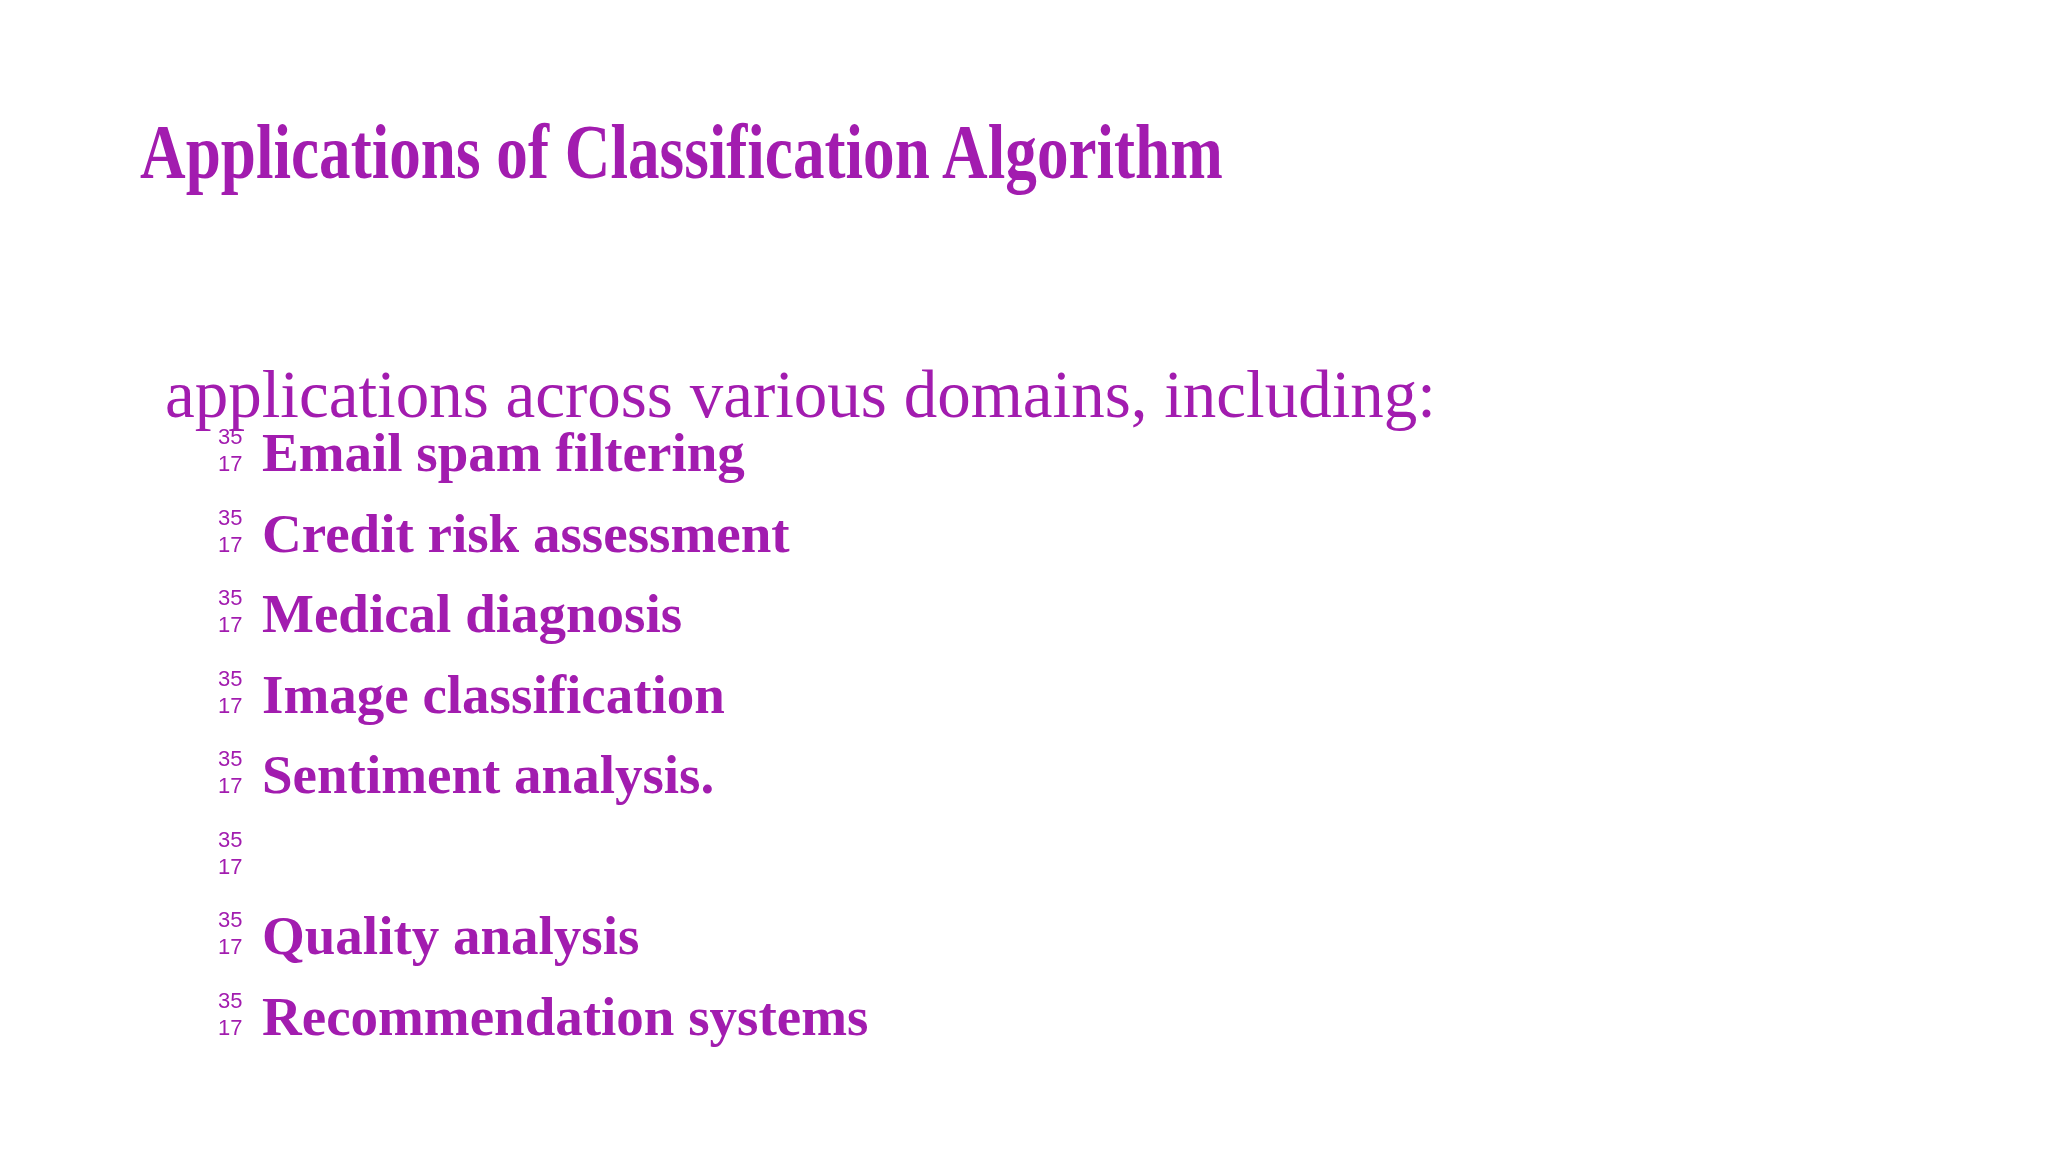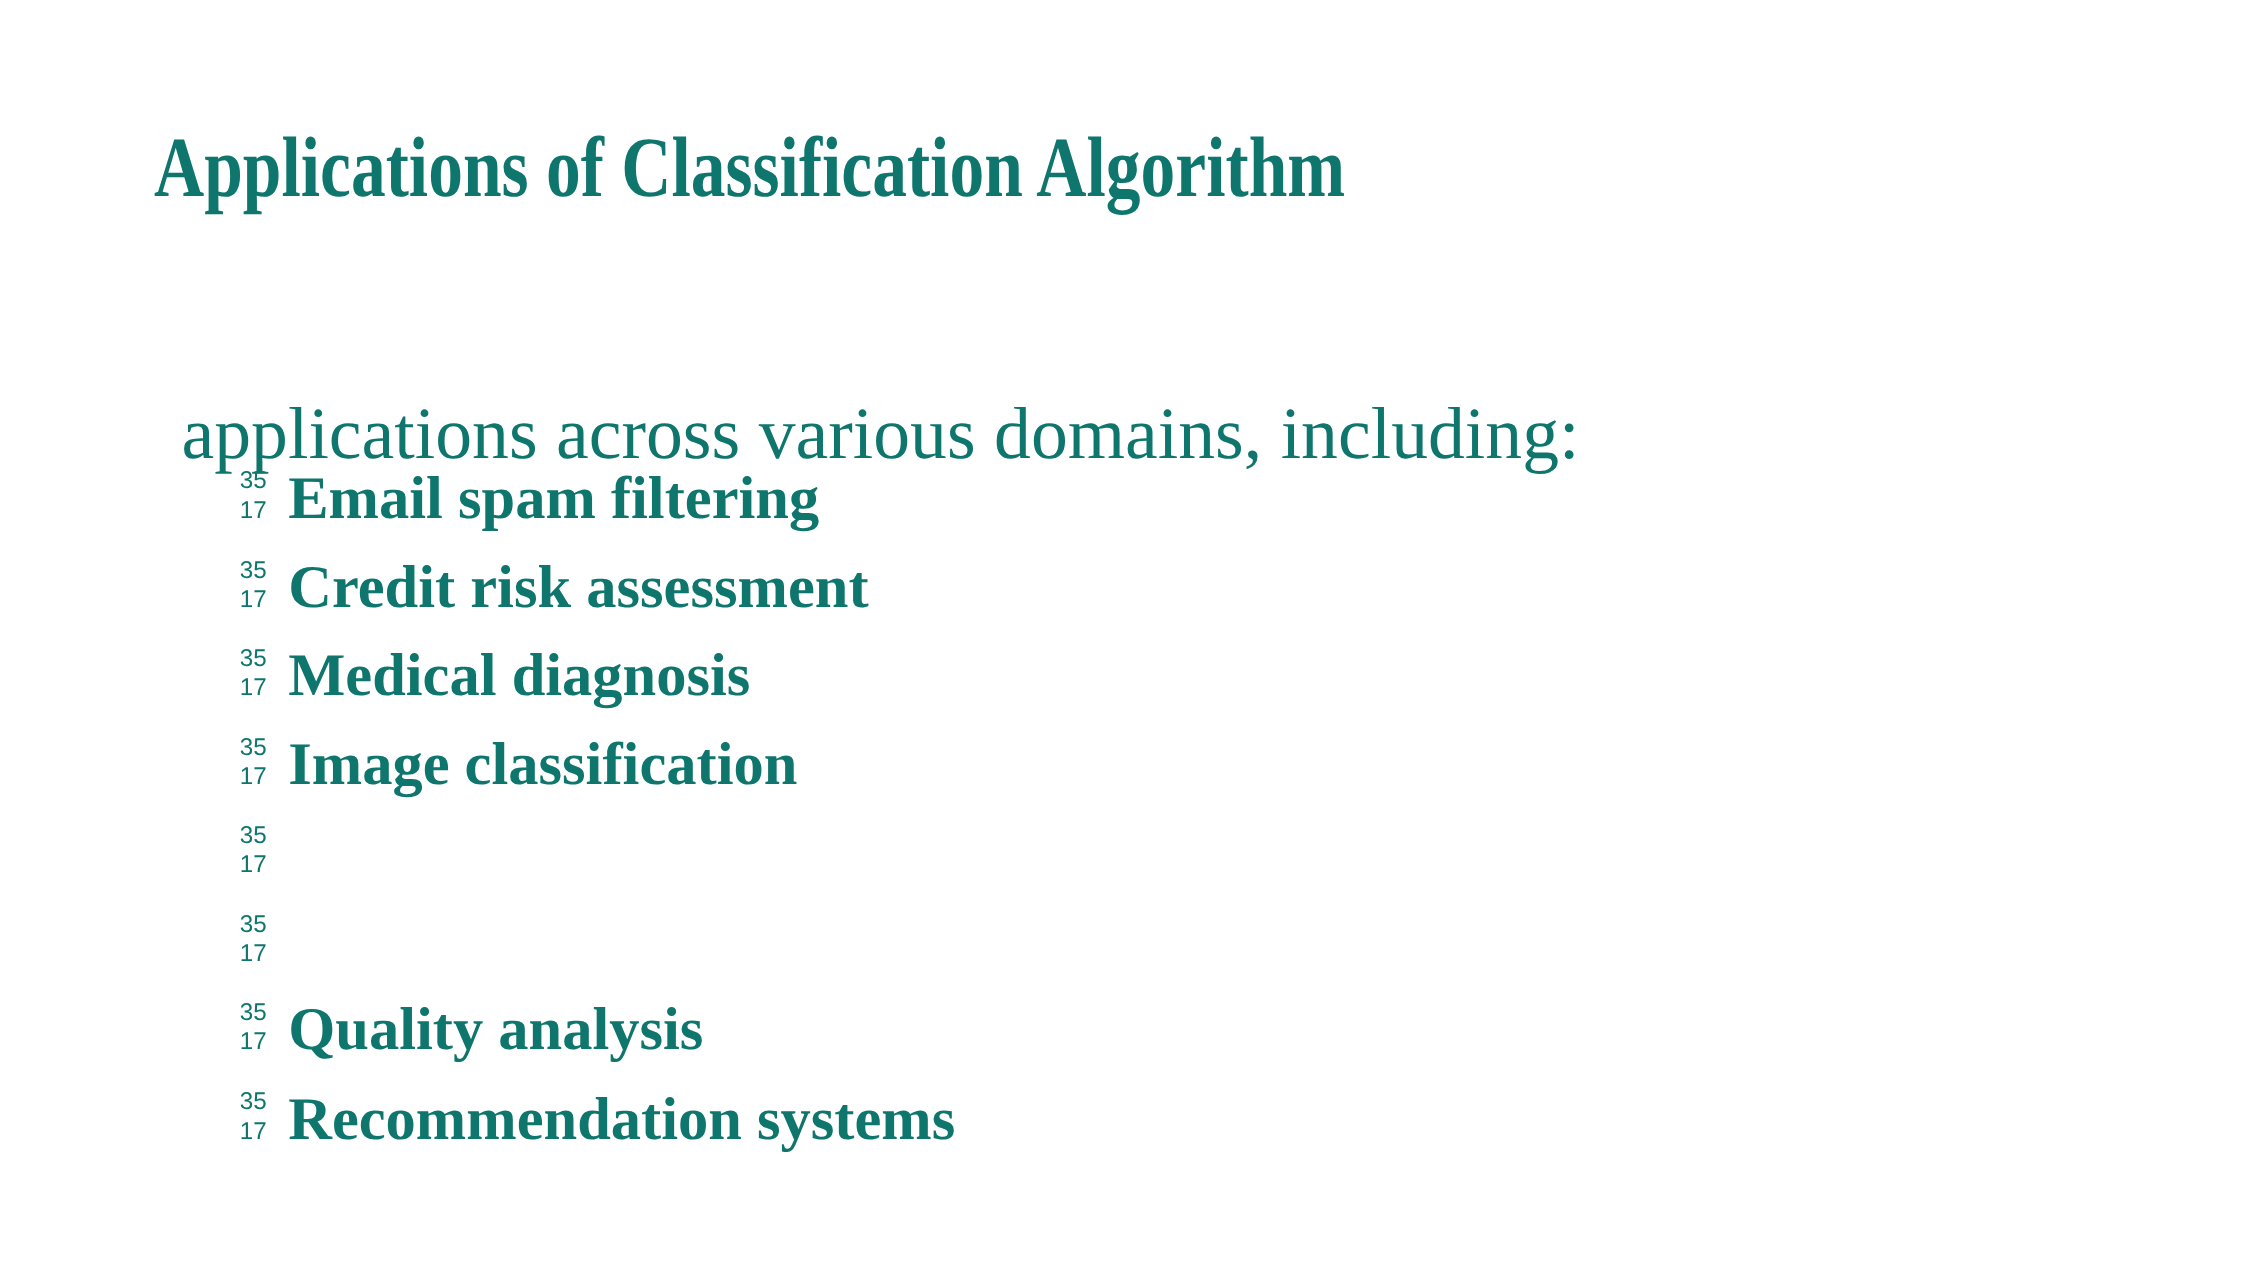--- a/index.html
+++ b/index.html
@@ -76,37 +76,37 @@
     display: block;
   }
   .item-text {
     font-family: "Liberation Serif", "DejaVu Serif", serif;
     font-weight: bold;
   }
 </style>
 </head>
 <body>
 
-<div class="slide" style="color: #0f766e; background: rgb(255, 255, 255);">
+<div class="slide" style="color: #a21caf; background: rgb(255, 255, 255);">
 
   <h1 class="title">Applications of Classification Algorithm</h1>
 
 
   <div class="para-line2">applications across various domains, including:</div>
 
   <div class="list" id="list">
   <div class="item"><span class="marker"><span class="m-top">35</span><span class="m-bottom">17</span></span><span class="item-text">Email spam filtering</span></div>
 
   <div class="item"><span class="marker"><span class="m-top">35</span><span class="m-bottom">17</span></span><span class="item-text">Credit risk assessment</span></div>
 
   <div class="item"><span class="marker"><span class="m-top">35</span><span class="m-bottom">17</span></span><span class="item-text">Medical diagnosis</span></div>
 
   <div class="item"><span class="marker"><span class="m-top">35</span><span class="m-bottom">17</span></span><span class="item-text">Image classification</span></div>
 
-  <div class="item"><span class="marker"><span class="m-top">35</span><span class="m-bottom">17</span></span></div>
+  <div class="item"><span class="marker"><span class="m-top">35</span><span class="m-bottom">17</span></span><span class="item-text">Sentiment analysis.</span></div>
 
   <div class="item"><span class="marker"><span class="m-top">35</span><span class="m-bottom">17</span></span></div>
 
   <div class="item"><span class="marker"><span class="m-top">35</span><span class="m-bottom">17</span></span><span class="item-text">Quality analysis</span></div>
 
   <div class="item"><span class="marker"><span class="m-top">35</span><span class="m-bottom">17</span></span><span class="item-text">Recommendation systems</span></div>
 </div>
 
 </div>
 

